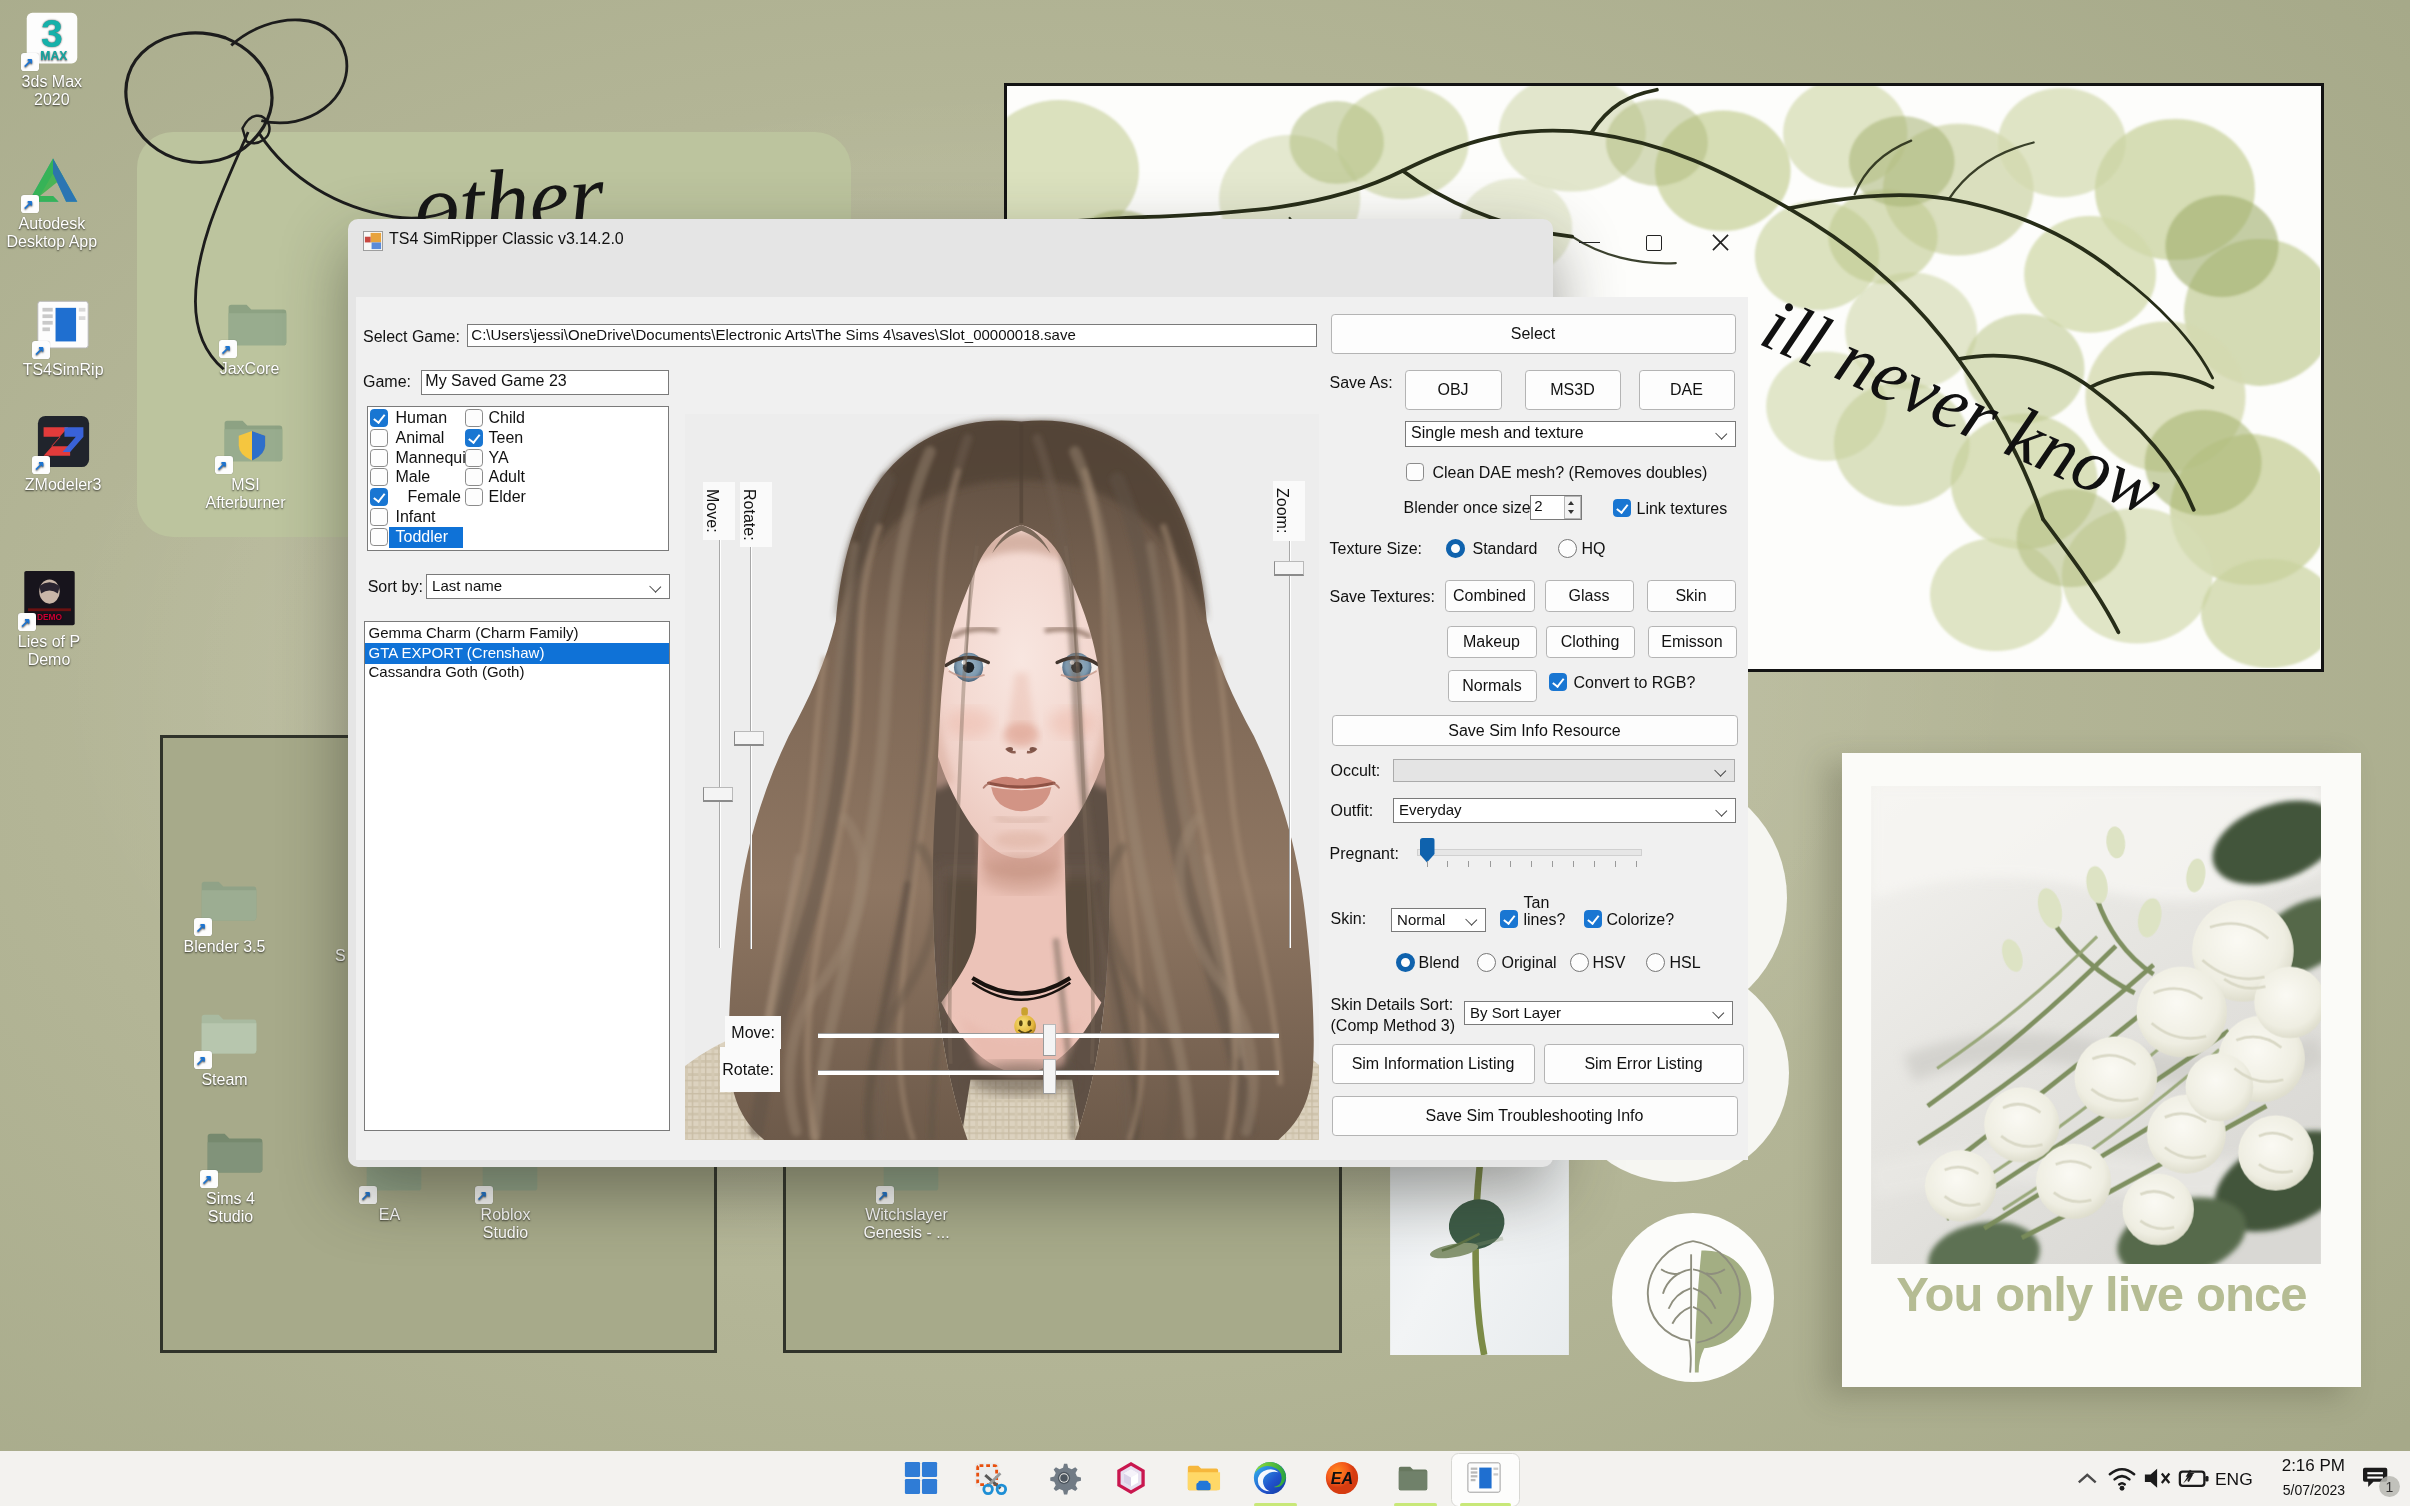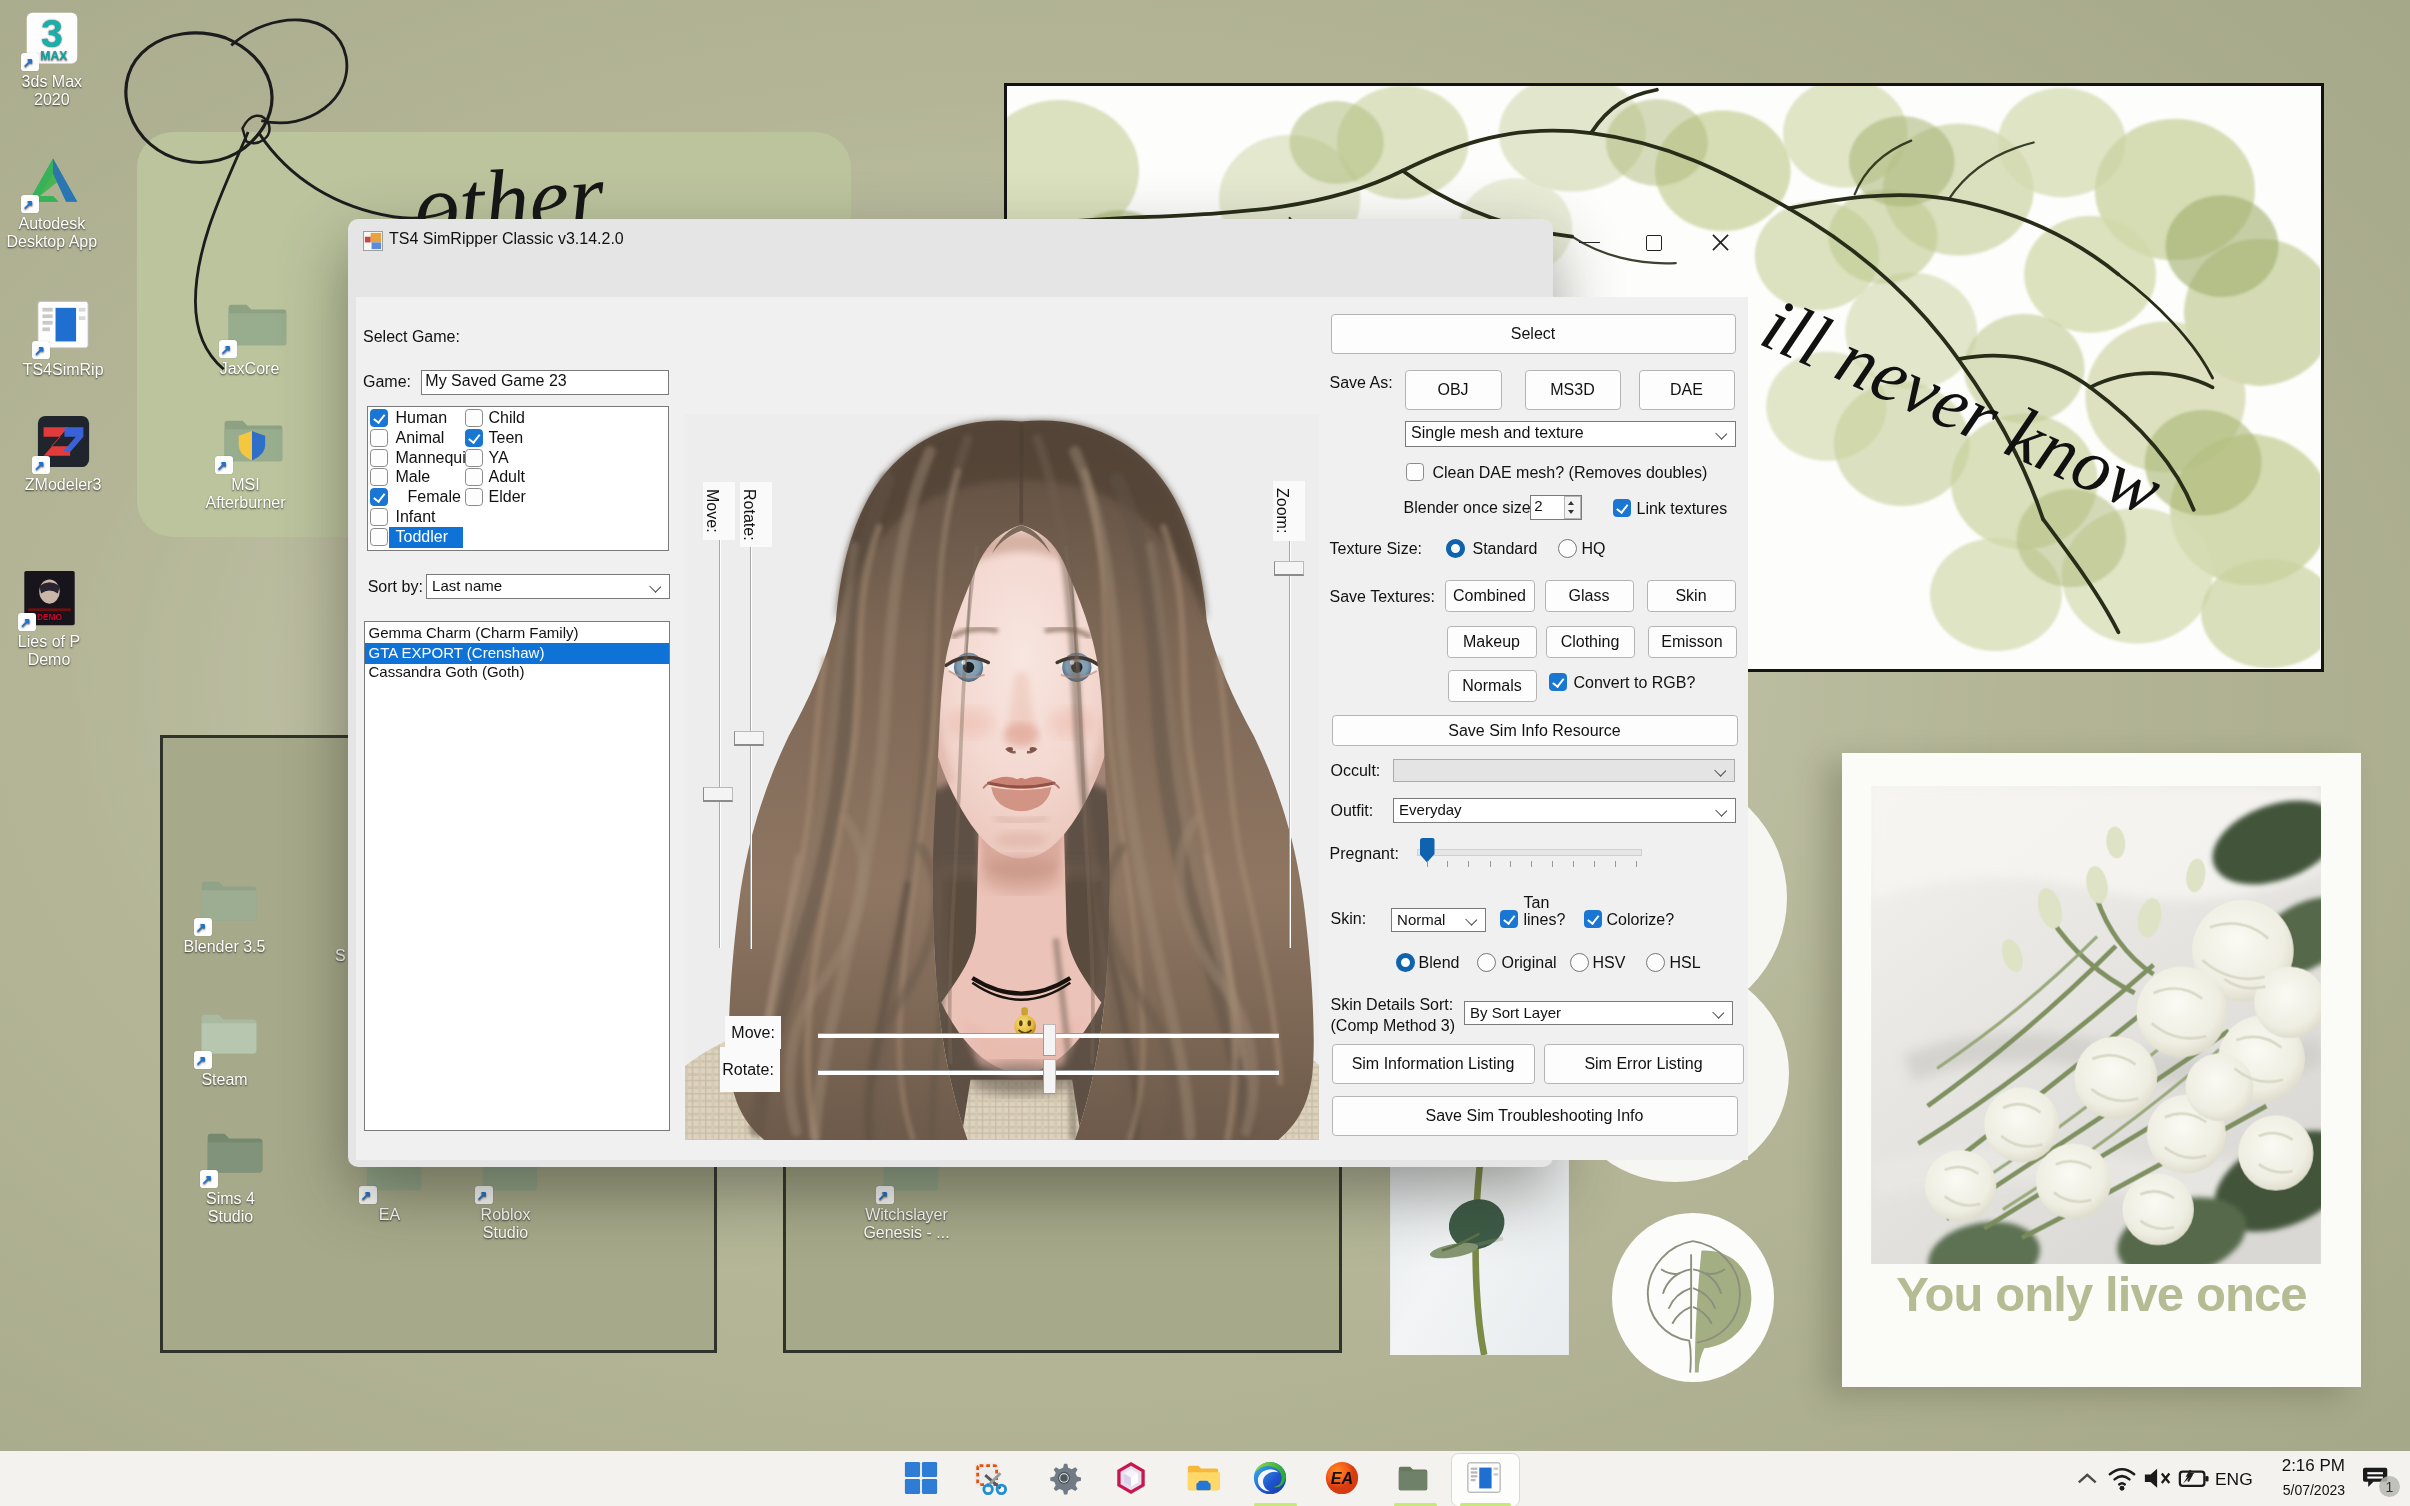--- a/index.html
+++ b/index.html
@@ -305,20 +305,21 @@
   <div id="titlebar"></div>
   <div id="title">TS4 SimRipper Classic v3.14.2.0</div>
   <div id="menubar">
     <span class="menuitem" style="left:14px;">About</span>
     <span class="menuitem" style="left:81px;">Setup</span>
     <span class="menuitem" style="left:144px;">Exit</span>
   </div>
   <div id="client">
 
     <div class="lbl" style="left:7.5px;top:31px;">Select Game:</div>
+    <div class="tbox" style="left:111px;top:27px;width:850px;height:22.6px;">C:\Users\jessi\OneDrive\Documents\Electronic Arts\The Sims 4\saves\Slot_00000018.save</div>
     <div class="lbl" style="left:7.5px;top:76px;">Game:</div>
     <div class="tbox" style="left:65px;top:73px;width:248px;height:24.5px;font-size:16px;">My Saved Game 23</div>
 
     <div style="position:absolute;left:11.3px;top:109px;width:302px;height:145px;background:#fff;border:0.9px solid #7a7a7a;box-sizing:border-box;"></div>
 
     <div class="cb checked" style="left:14px;top:112px;"></div>
       <div class="lbl" style="left:40px;top:112px;">Human</div>
     <div class="cb" style="left:14px;top:132px;"></div>
       <div class="lbl" style="left:40px;top:132px;">Animal</div>
     <div class="cb" style="left:14px;top:152px;"></div>

